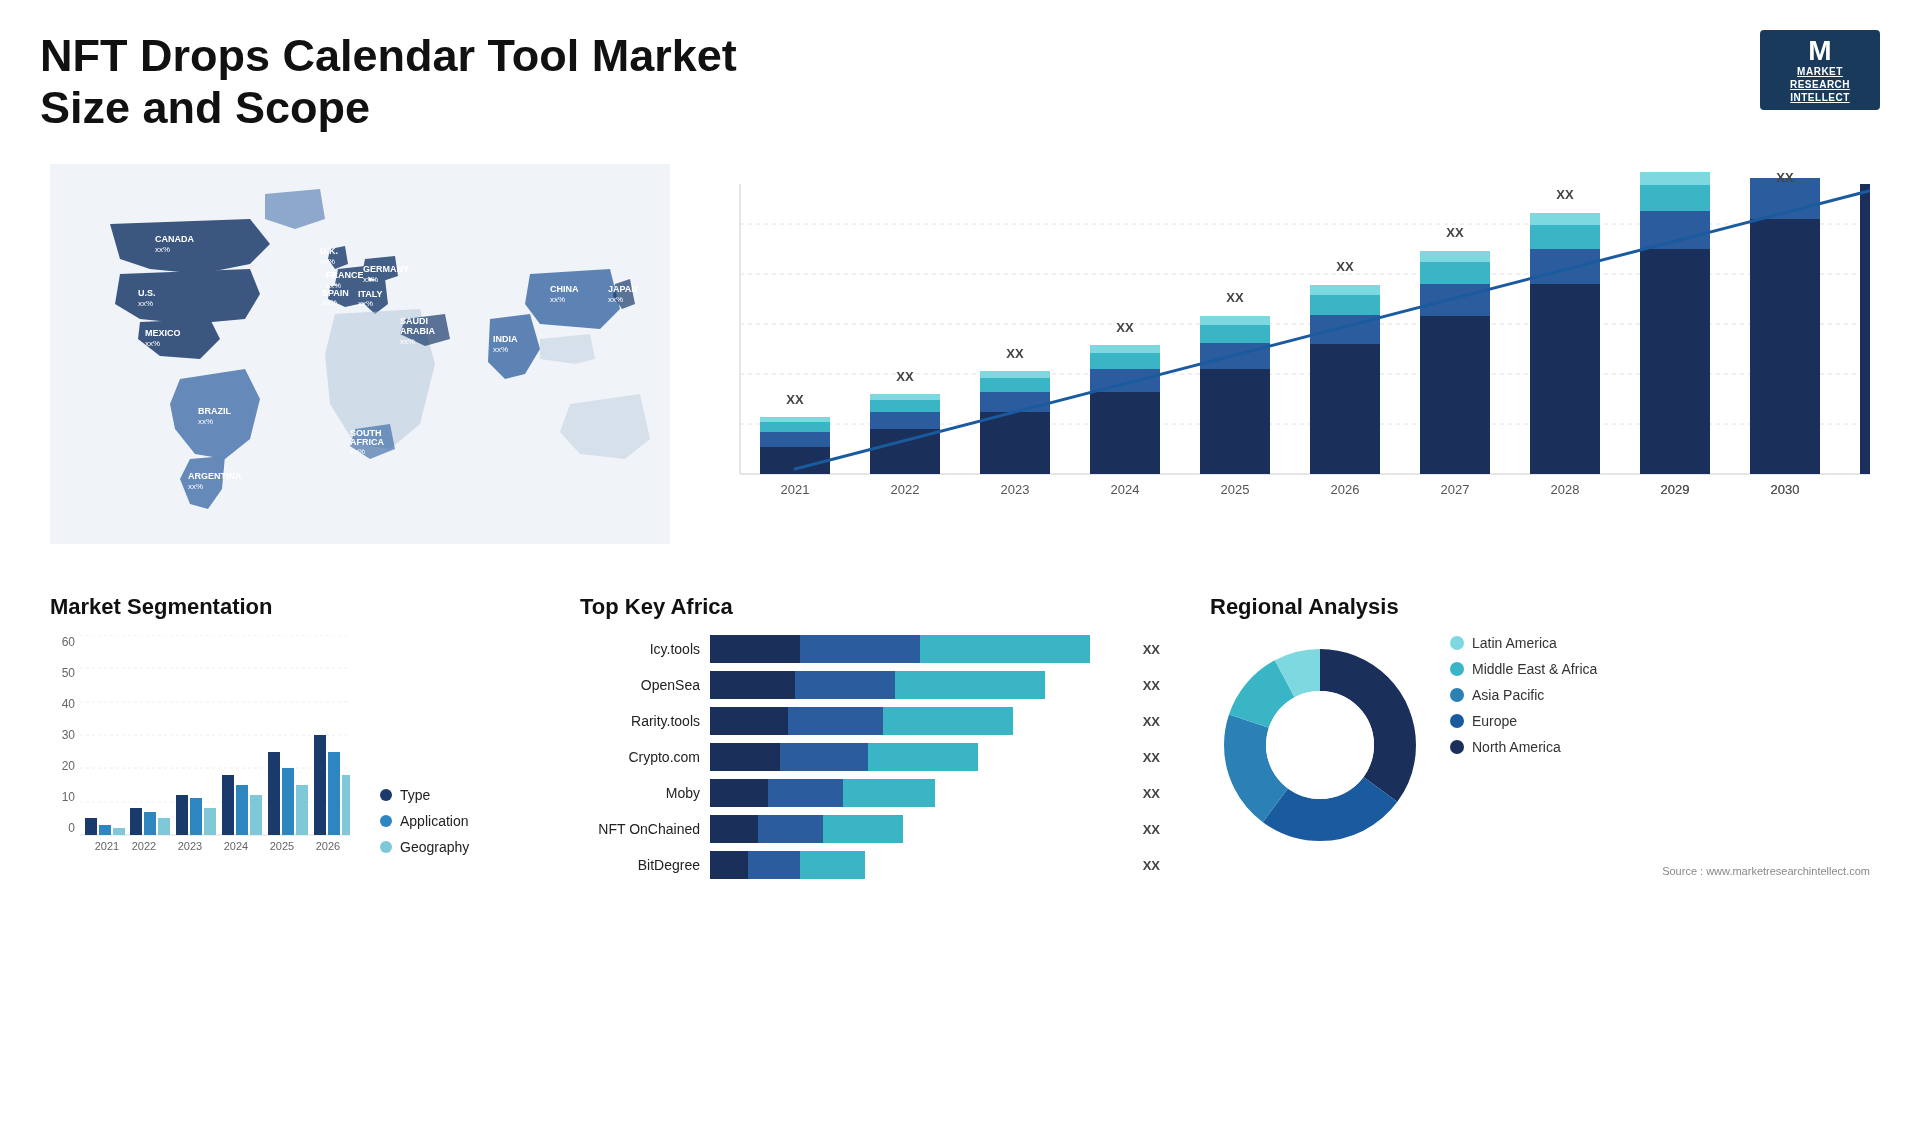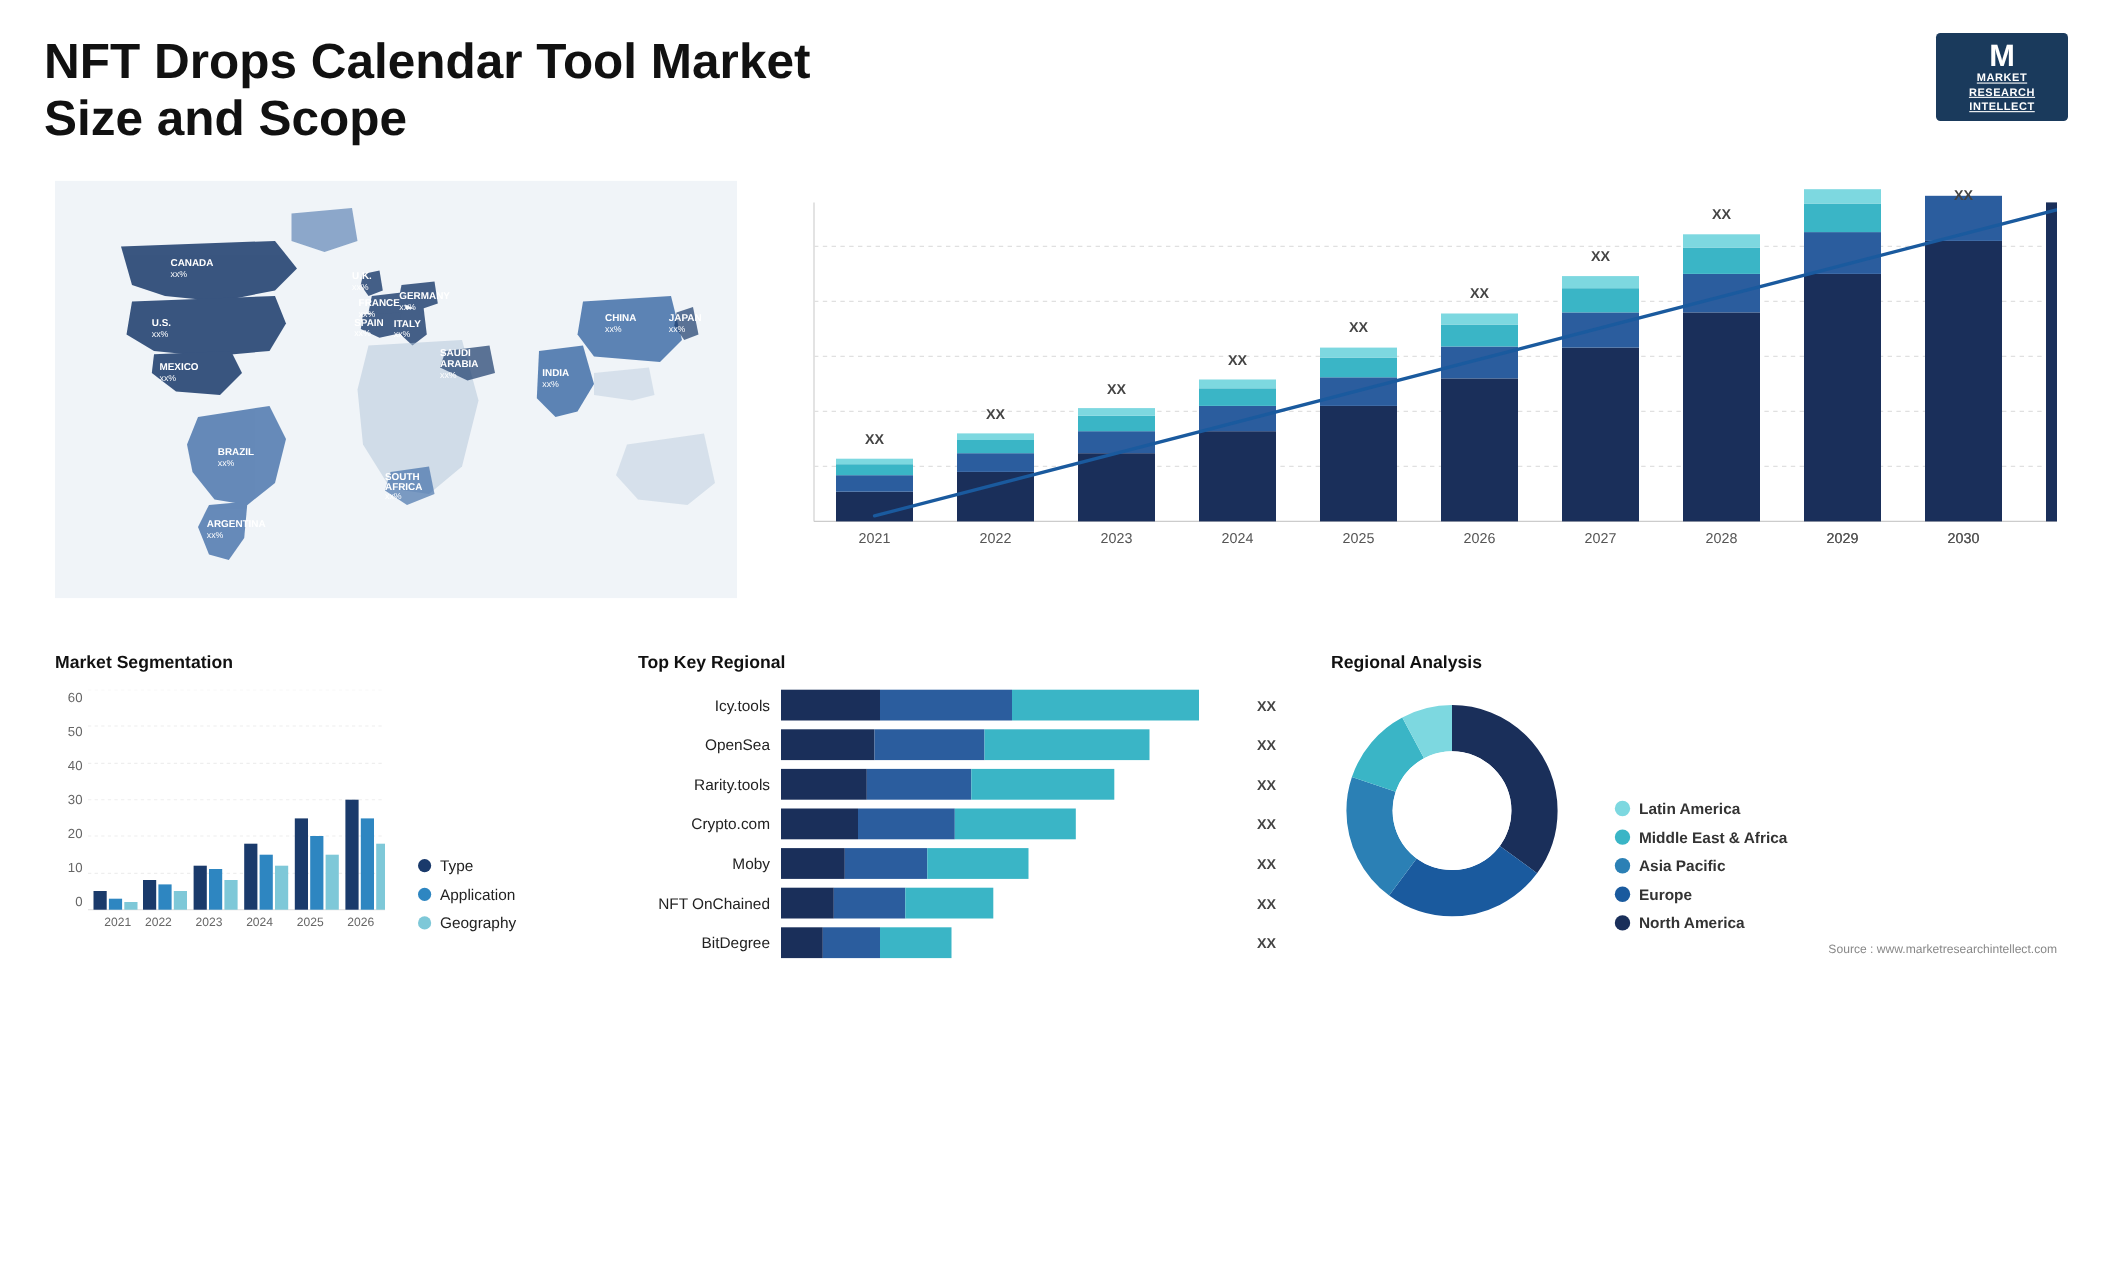--- a/index.html
+++ b/index.html
@@ -92,21 +92,21 @@
       gap: 30px;
       margin-top: 10px;
       grid-column: 1 / -1;
     }
 
     
     .segmentation-section {
       padding: 10px;
     }
     .section-title {
-      font-size: 16px;
+      font-size: 22px;
       font-weight: 700;
       color: #111;
       margin-bottom: 15px;
     }
     .seg-legend {
       display: flex;
       flex-direction: column;
       gap: 10px;
       justify-content: center;
       padding-left: 10px;
@@ -157,23 +157,22 @@
       margin-left: 8px;
       font-weight: 600;
     }
 
     
     .regional-section {
       padding: 10px;
     }
     .donut-container {
       display: flex;
-      align-items: flex-end;
-      gap: 38px;
-      font-weight: bold;
+      align-items: flex-start;
+      gap: 20px;
     }
     .regional-legend {
       display: flex;
       flex-direction: column;
       gap: 10px;
     }
     .reg-legend-item {
       display: flex;
       align-items: center;
       gap: 8px;
@@ -470,21 +469,21 @@
         </div>
         <div class="legend-item">
           <div class="legend-dot" style="background:#7ec8d8;"></div>
           <span>Geography</span>
         </div>
       </div>
     </div>
   </div>
 
   <div class="players-section">
-    <h2 class="section-title">Top Key Regional</h2>
+    <h2 class="section-title">Top Key Africa</h2>
     <div class="player-bars">
 
       <div class="player-row">
         <span class="player-name">Icy.tools</span>
         <div class="player-bar-container">
           <div class="player-bar-seg" style="width:90px;background:#1a2f5a;"></div>
           <div class="player-bar-seg" style="width:120px;background:#2b5d9e;"></div>
           <div class="player-bar-seg" style="width:170px;background:#3ab5c6;"></div>
         </div>
         <span class="player-xx">XX</span>

